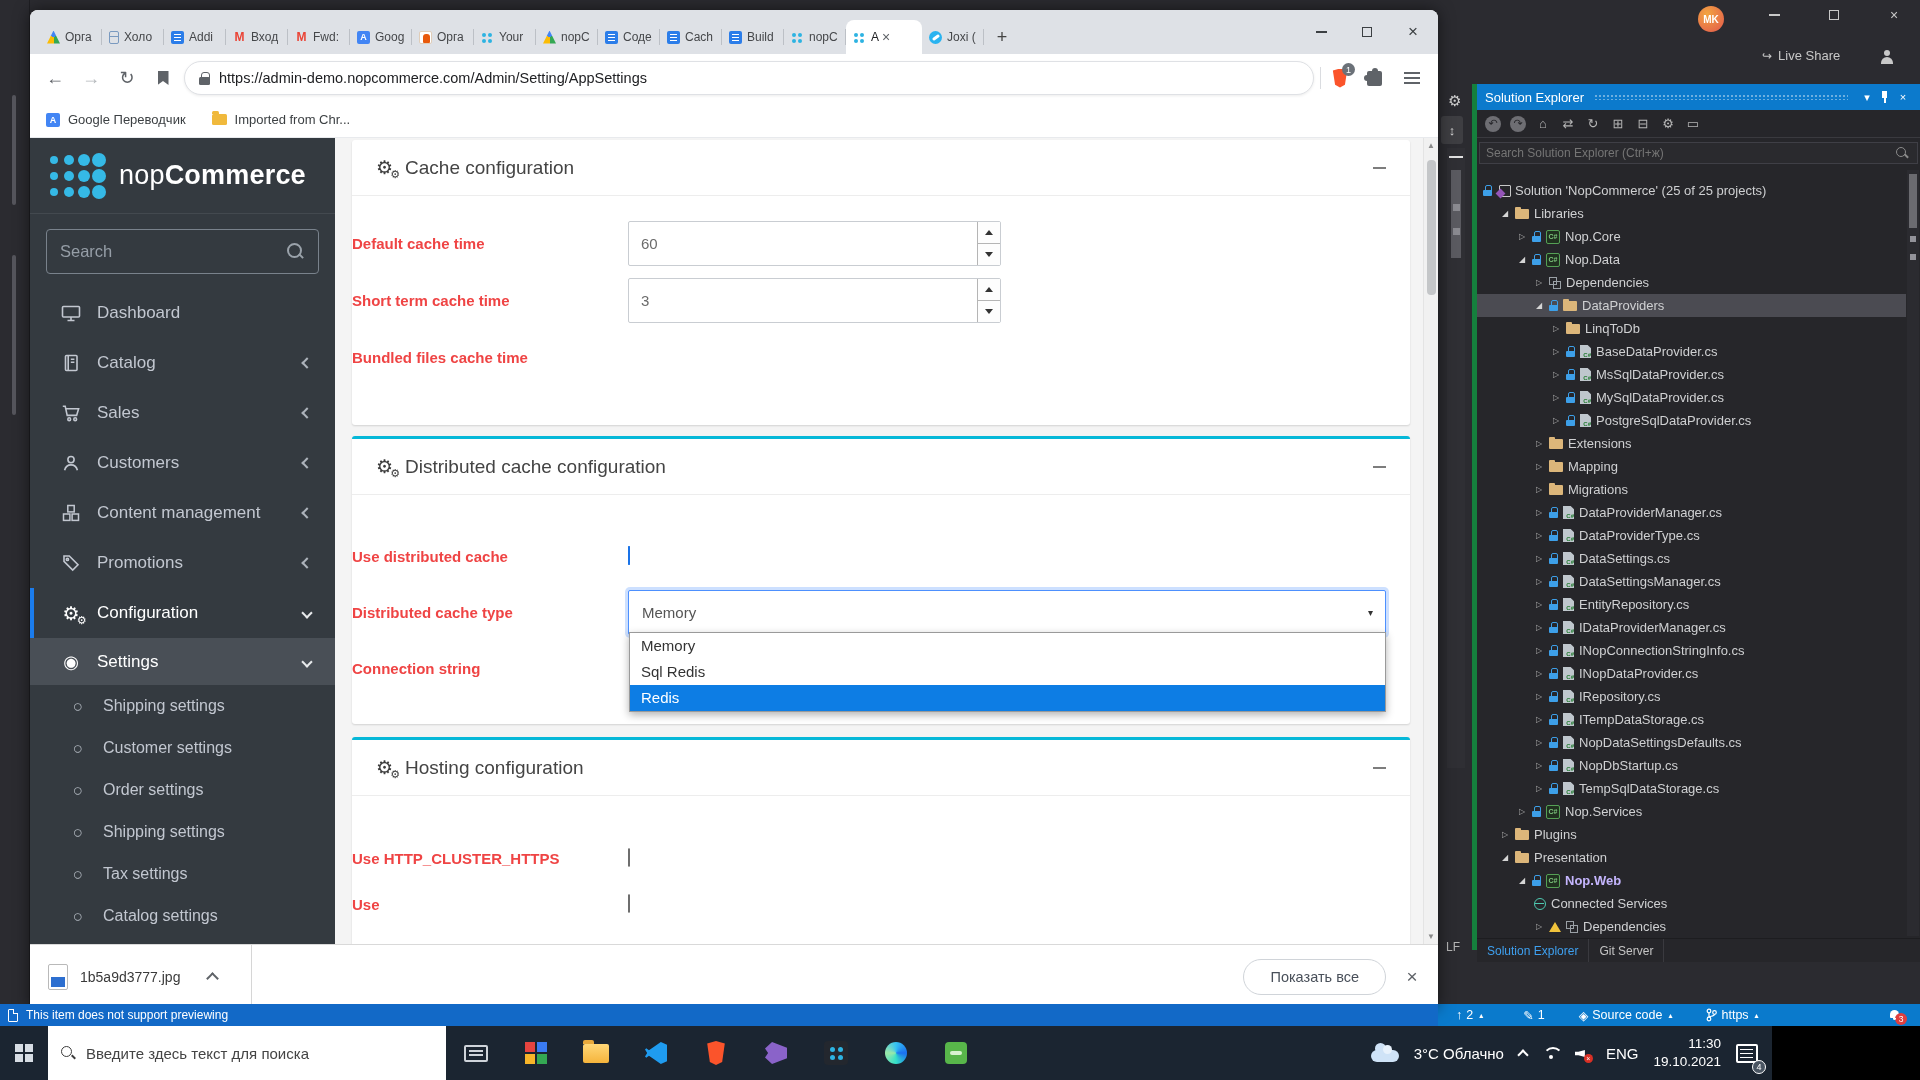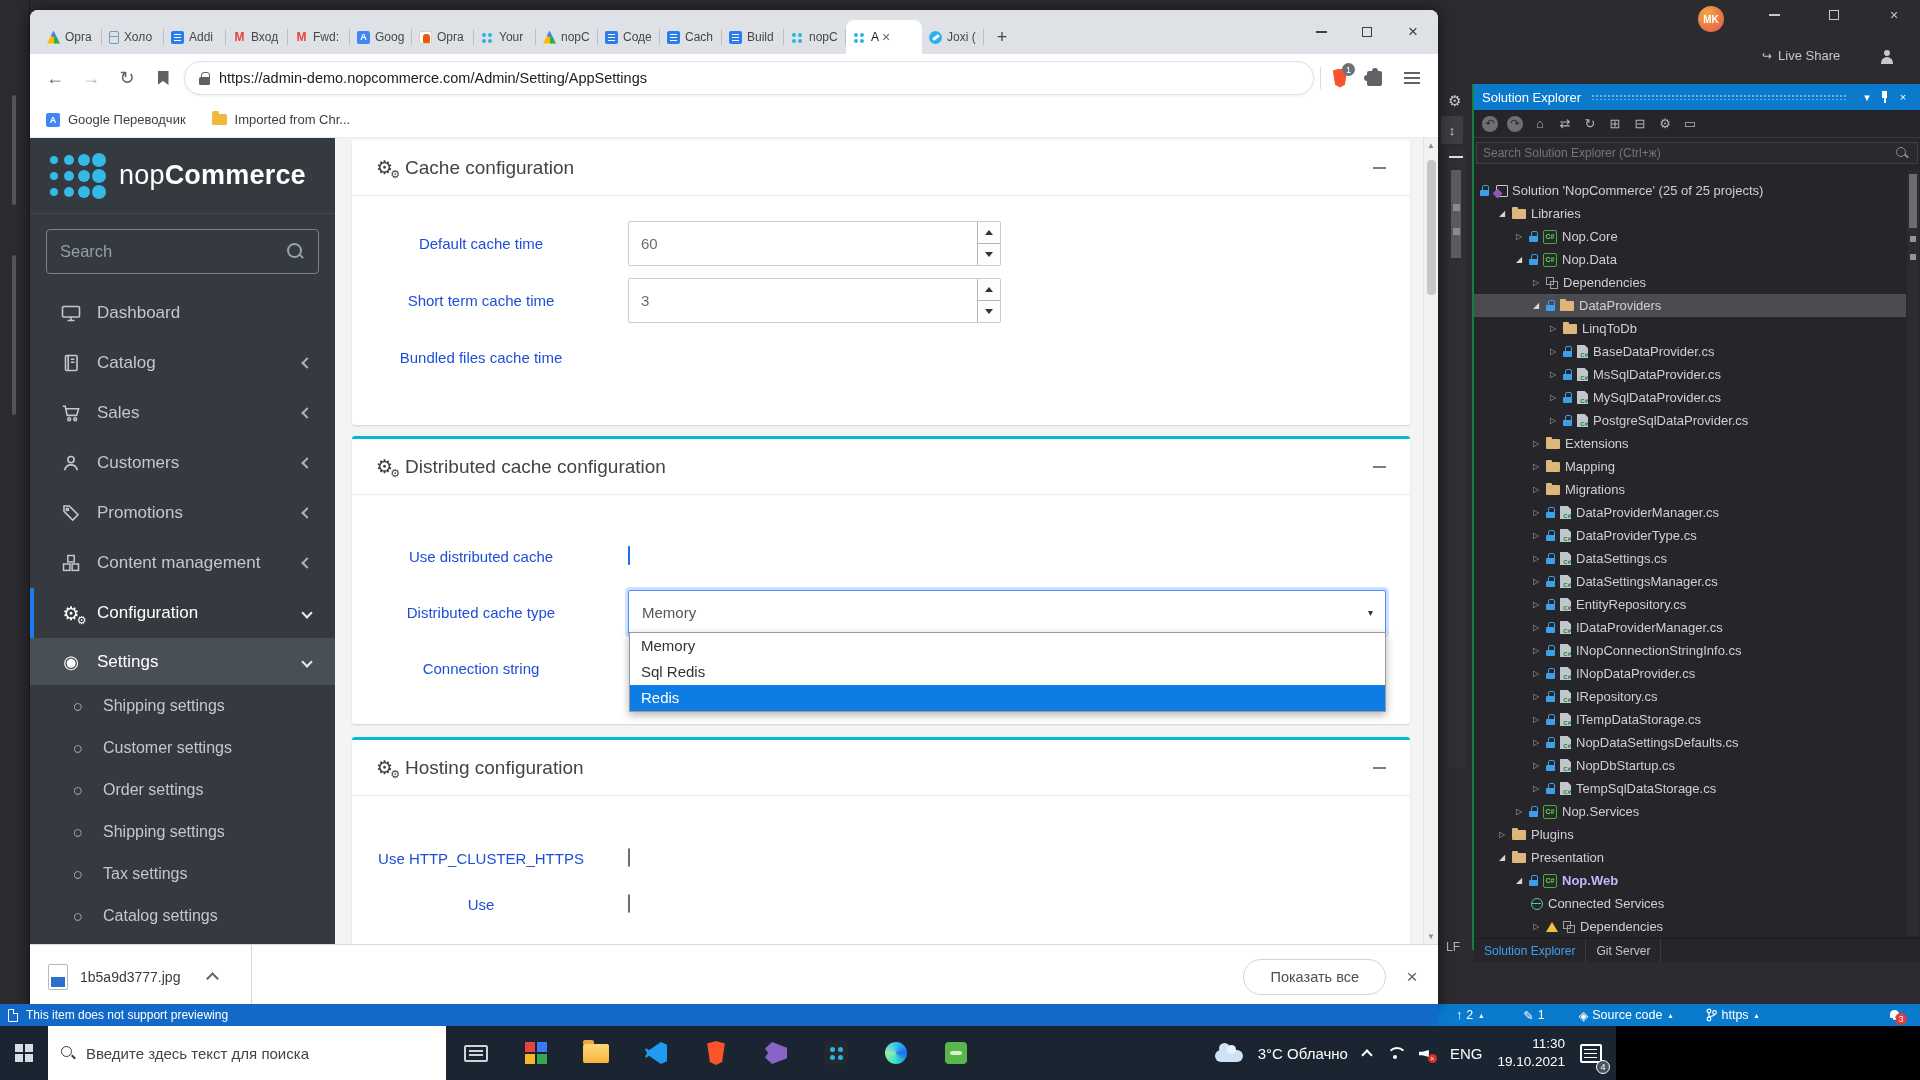--- a/index.html
+++ b/index.html
@@ -20,21 +20,21 @@
 .person-ic::after{content:'';position:absolute;left:1px;top:7px;width:12px;height:7px;border-radius:6px 6px 0 0;background:#c8c8c8}
 .gear-glyph{color:#cfcfcf;font-size:15px;position:absolute}
 .splitter{position:absolute;left:1441px;top:116px;width:22px;height:28px;background:#3e3e42;border-radius:3px;color:#ddd;font-size:13px;display:flex;align-items:center;justify-content:center}
 .mini-scroll{position:absolute;left:1447px;top:148px;width:18px;height:620px;background:#2f2f34}
 .mini-scroll .topline{position:absolute;left:2px;top:8px;width:14px;height:2px;background:#e0e0e0}
 .mini-scroll .thumb{position:absolute;left:4px;top:22px;width:10px;height:88px;background:#5a5a60}
 .mini-scroll .m1,.mini-scroll .m2{position:absolute;left:6px;width:7px;height:7px;background:#8a8a90}
 .mini-scroll .m1{top:56px}.mini-scroll .m2{top:80px}
 
 
-#sol-exp{position:absolute;left:1472px;top:84px;right:0;bottom:76px;background:#26262a;border-left:2px solid #15803d}
+#sol-exp{position:absolute;left:1472px;top:84px;right:0;bottom:76px;background:#26262a;border-left:5px solid #15803d}
 .se-title{height:26px;background:#0c7acc;color:#fff;font-size:13px;display:flex;align-items:center;padding:0 8px;position:relative}
 .se-title .dots{flex:1;height:6px;margin:0 10px;background-image:radial-gradient(rgba(255,255,255,.4) 1px,transparent 1.1px);background-size:4px 4px}
 .se-title-ic{width:18px;display:flex;justify-content:center;color:#fff;font-size:11px}
 .pin-ic{position:relative;width:10px;height:12px}
 .pin-ic::before{content:'';position:absolute;left:2px;top:0;width:5px;height:7px;background:#fff}
 .pin-ic::after{content:'';position:absolute;left:4px;top:7px;width:1.5px;height:5px;background:#fff}
 .se-toolbar{height:28px;display:flex;align-items:center;gap:9px;padding:0 8px;color:#b5b5b5;font-size:13px;border-bottom:1px solid #3a3a3f}
 .se-tb{width:16px;height:16px;display:flex;align-items:center;justify-content:center}
 .se-tb.circ{background:#6e6e73;border-radius:50%;color:#26262a;font-size:11px}
 .se-search{margin:4px 2px;height:22px;background:#2a2a2e;border:1px solid #3f3f46;display:flex;align-items:center;position:relative}
@@ -181,21 +181,21 @@
 .card{position:absolute;left:17px;width:1058px;background:#fff;border-radius:3px;box-shadow:0 1px 2px rgba(0,0,0,.14)}
 .card.cyan{border-top:3px solid #06b8d8}
 #card1{top:2px;height:285px}
 #card2{top:298px;height:288px}
 #card3{top:599px;height:360px}
 .card-h{height:56px;display:flex;align-items:center;gap:12px;padding:0 24px;border-bottom:1px solid #ededed;font-size:19px;color:#444}
 .card-h .gearpair{color:#3d3d3d}
 .collapse-btn{margin-left:auto;width:14px;height:14px;display:flex;align-items:center;justify-content:center}
 .collapse-btn i{display:block;width:13px;height:2px;background:#7d7d7d}
 .frow{position:absolute;left:0;right:0;display:flex;align-items:center}
-.flabel{width:258px;text-align:center;font-size:15px;font-weight:normal;color:#1d4ed8;flex:none}
+.flabel{width:258px;text-align:left;font-size:15px;font-weight:bold;color:#ef4444;flex:none}
 .fctl{margin-left:18px;position:relative}
 .num-input{width:373px;height:45px;border:1px solid #c9cdd2;border-radius:2px;background:#fff;font-size:15px;color:#6b6b6b;padding:0 30px 0 12px;outline:none;font-family:"Liberation Sans",sans-serif}
 .spinner{position:absolute;right:1px;top:1px;bottom:1px;width:23px;border-left:1px solid #b5b5b5;display:flex;flex-direction:column}
 .spin{flex:1;display:flex;align-items:center;justify-content:center;background:#fdfdfd}
 .spin.up{border-bottom:1px solid #b5b5b5}
 .tri-up{width:0;height:0;border-left:4px solid transparent;border-right:4px solid transparent;border-bottom:5px solid #333}
 .tri-dn{width:0;height:0;border-left:4px solid transparent;border-right:4px solid transparent;border-top:5px solid #333}
 .cbx{width:17px;height:17px;border:1.5px solid #6e6e6e;border-radius:2px;background:#fff;position:relative}
 .cbx.checked{background:#1a73e8;border-color:#1a73e8}
 .cbx.checked::after{content:'';position:absolute;left:5px;top:1.5px;width:4px;height:8px;border-right:2px solid #fff;border-bottom:2px solid #fff;transform:rotate(40deg)}
@@ -213,21 +213,21 @@
 .dl-chip{display:flex;align-items:center;gap:12px;margin-left:18px}
 .file-ic{position:relative;width:20px;height:26px;background:#fff;border:1px solid #b9b9b9;border-radius:2px}
 .file-ic::after{content:'';position:absolute;left:2px;right:2px;bottom:2px;height:10px;background:#2d6fd0}
 .dl-name{font-size:14px;color:#3a3a3a}
 .chev-up{width:9px;height:9px;border-left:2px solid #5f6368;border-top:2px solid #5f6368;transform:rotate(45deg);margin:4px 0 0 16px}
 .shelf-sep{width:1px;height:100%;background:#d6d6d6;margin-left:34px}
 .show-all{margin-left:auto;height:36px;padding:0 26px;border:1px solid #d0d4d9;border-radius:18px;display:flex;align-items:center;font-size:14.5px;color:#49505a;background:#fff}
 .shelf-x{width:40px;text-align:center;font-size:19px;color:#5f6368;margin:0 6px}
 
 
-#taskbar{position:absolute;left:0;bottom:0;width:1616px;height:54px;background:#1b2531;z-index:5;display:flex;align-items:stretch}
+#taskbar{position:absolute;left:0;bottom:0;width:1772px;height:54px;background:#1b2531;z-index:5;display:flex;align-items:stretch}
 .tb-start{width:48px;display:flex;align-items:center;justify-content:center}
 .win-logo{display:grid;grid-template-columns:8px 8px;grid-auto-rows:8px;gap:1.5px}
 .win-logo i{background:#d7dde4;display:block}
 .tb-search{width:398px;background:#fff;display:flex;align-items:center;gap:10px;padding-left:12px}
 .mag-dark{position:relative;width:16px;height:16px}
 .mag-dark::before{content:'';position:absolute;left:1px;top:1px;width:9px;height:9px;border:1.8px solid #3c3c3c;border-radius:50%}
 .mag-dark::after{content:'';position:absolute;left:11px;top:11px;width:5px;height:2px;background:#3c3c3c;transform:rotate(45deg)}
 .tb-search span{font-size:15px;color:#444}
 #tb-apps{display:flex}
 .tb-app{width:60px;display:flex;align-items:center;justify-content:center}
@@ -729,37 +729,37 @@
                 <svg width="20" height="20" viewBox="0 0 20 20" fill="none" stroke="currentColor" stroke-width="1.6">
                   <circle cx="10" cy="6.6" r="3.1"></circle>
                   <path d="M3.6 17.2c.9-3.5 3.4-5.3 6.4-5.3s5.5 1.8 6.4 5.3"></path>
                 </svg>
               </span>
               <span>Customers</span>
               <span class="chev left"></span>
             </div>
             <div class="mi">
               <span class="ic">
-                <svg width="20" height="20" viewBox="0 0 20 20" fill="none" stroke="currentColor" stroke-width="1.6">
-                  <path d="M3 3h5.3l8.7 8.7-5.3 5.3L3 8.3z"></path>
-                  <circle cx="6.4" cy="6.4" r="1.1"></circle>
-                </svg>
-              </span>
-              <span>Promotions</span>
-              <span class="chev left"></span>
-            </div>
-            <div class="mi">
-              <span class="ic">
                 <svg width="20" height="20" viewBox="0 0 20 20" fill="none" stroke="currentColor" stroke-width="1.5">
                   <rect x="6.8" y="2.5" width="6.4" height="6.4"></rect>
                   <rect x="2.5" y="11" width="6.4" height="6.4"></rect>
                   <rect x="11.1" y="11" width="6.4" height="6.4"></rect>
                 </svg>
               </span>
               <span>Content management</span>
+              <span class="chev left"></span>
+            </div>
+            <div class="mi">
+              <span class="ic">
+                <svg width="20" height="20" viewBox="0 0 20 20" fill="none" stroke="currentColor" stroke-width="1.6">
+                  <path d="M3 3h5.3l8.7 8.7-5.3 5.3L3 8.3z"></path>
+                  <circle cx="6.4" cy="6.4" r="1.1"></circle>
+                </svg>
+              </span>
+              <span>Promotions</span>
               <span class="chev left"></span>
             </div>
             <div class="mi active">
               <span class="ic">
                 <span class="gearpair"><span class="g1">⚙</span><span class="g2">⚙</span></span>
               </span>
               <span>Configuration</span>
               <span class="chev down"></span>
             </div>
             <div class="mi highlighted">

